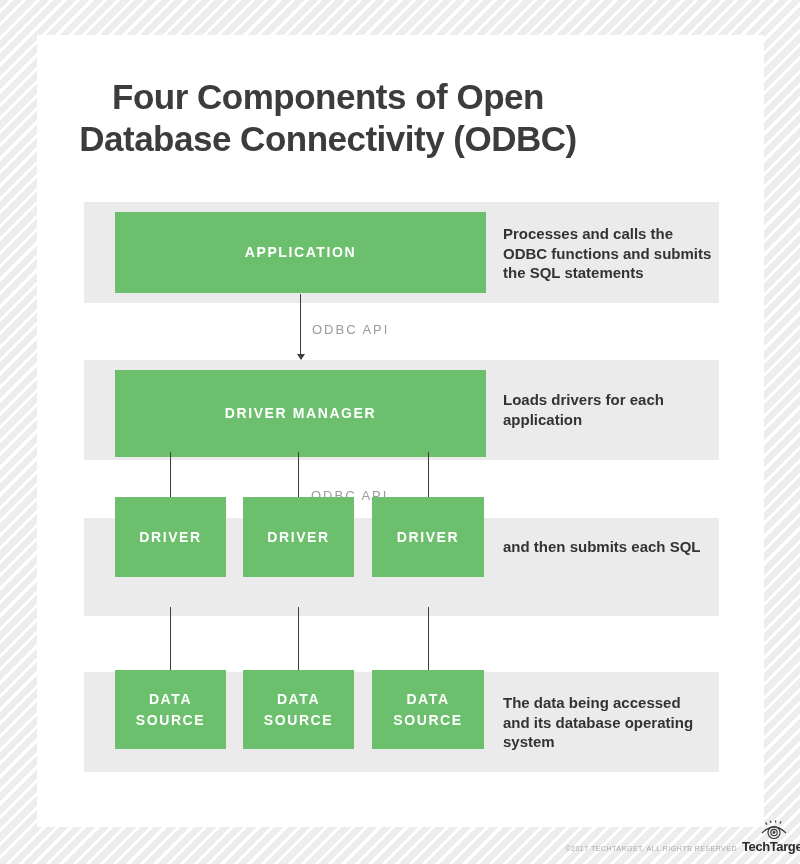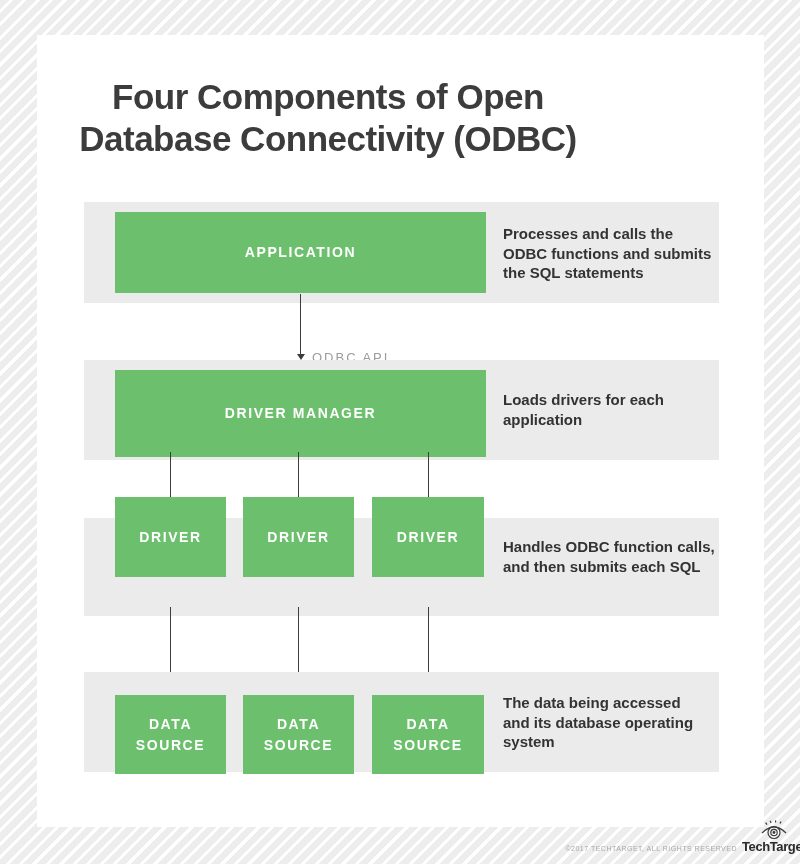--- a/index.html
+++ b/index.html
@@ -32,35 +32,35 @@
   .band4{top:672px;height:100px;}
   .gbox{
     position:absolute;background:#6cc06d;color:#ffffff;
     display:flex;align-items:center;justify-content:center;text-align:center;
     font-size:14px;font-weight:700;letter-spacing:1.6px;line-height:21px;
   }
   .boxwide{left:115px;width:371px;}
   .box1{top:212px;height:81px;}
   .box2{top:370px;height:87px;}
   .small{top:497px;height:80px;}
-  .small4{top:695px;height:79px;}
+  .small4{top:670px;height:79px;}
   .c1{left:115px;width:111px;}
   .c2{left:243px;width:111px;}
   .c3{left:372px;width:112px;}
   .desc{
     position:absolute;left:503px;width:215px;
     color:#333333;font-size:15px;line-height:19.5px;font-weight:700;
   }
   .desc1{top:224px;}
   .desc2{top:390px;}
   .desc3{top:537px;}
   .desc4{top:693px;}
   .conn-label{
     position:absolute;color:#9b9b9b;font-size:13px;font-weight:400;
-    letter-spacing:2px;white-space:nowrap;margin-top:28px;
+    letter-spacing:2px;white-space:nowrap;
   }
   .cl1{left:312px;top:322px;}
   .cl2{left:311px;top:488px;}
   .arrow{position:absolute;width:1px;background:#3c3c3c;}
   .arrow::after{
     content:"";position:absolute;left:-3.5px;bottom:-6px;
     border-left:4px solid transparent;border-right:4px solid transparent;
     border-top:6px solid #3c3c3c;
   }
   .a1{left:300px;top:294px;height:60px;}
@@ -126,21 +126,20 @@
   <div class="gbox small c1">
     <span>DRIVER</span>
   </div>
   <div class="gbox small c2">
     <span>DRIVER</span>
   </div>
   <div class="gbox small c3">
     <span>DRIVER</span>
   </div>
   <div class="desc desc3">
-    <div>Handles ODBC function calls,</div>
     <div>and then submits each SQL</div>
   </div>
 
   <div class="arrow a5"></div>
   <div class="arrow a6"></div>
   <div class="arrow a7"></div>
 
   <div class="band band4"></div>
   <div class="gbox small4 c1">
     <span>DATA SOURCE</span>

